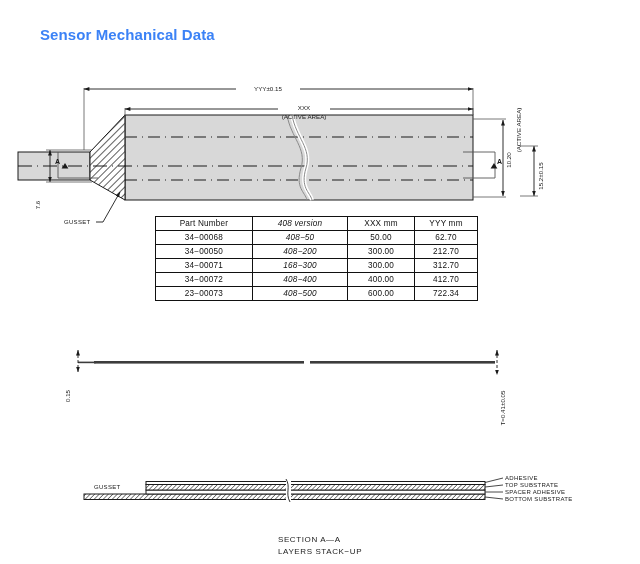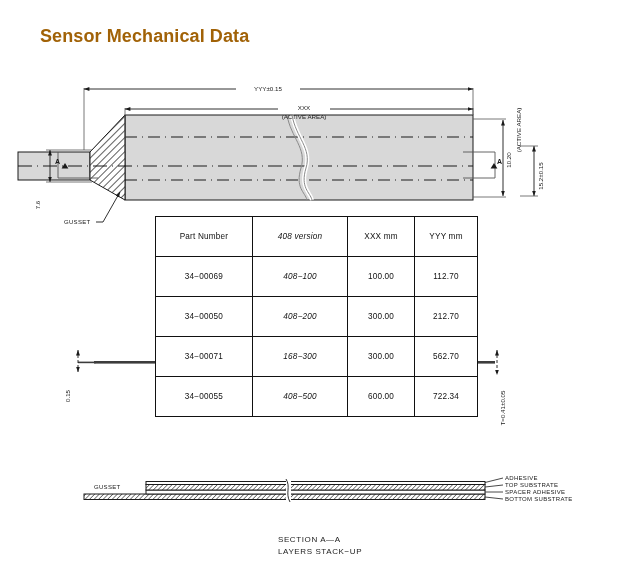--- a/index.html
+++ b/index.html
@@ -3,39 +3,39 @@
 <meta charset="utf-8">
 <style>
   html,body{margin:0;padding:0;}
   body{
     width:640px;height:564px;background:#ffffff;
     font-family:"Liberation Sans", sans-serif;
     position:relative;overflow:hidden;
   }
   #page-title{
     position:absolute;left:40px;top:26px;
-    font-size:18px;font-weight:bold;color:#a16207;
+    font-size:15px;font-weight:bold;color:#3b82f6;
     letter-spacing:.1px;
   }
   .stage{position:absolute;left:0;top:0;width:640px;height:564px;text-align:center;}
   svg{display:block;}
   .dimtxt{font-family:"Liberation Sans",sans-serif;font-size:6.2px;fill:#1a1a1a;}
   .calltxt{font-family:"Liberation Sans",sans-serif;font-size:6px;fill:#1a1a1a;letter-spacing:.3px;}
   .captxt{font-family:"Liberation Sans",sans-serif;font-size:8px;fill:#1a1a1a;letter-spacing:.6px;}
   .secmark{font-family:"Liberation Sans",sans-serif;font-size:7px;fill:#1a1a1a;font-weight:bold;}
   
   #spec-table{
     position:absolute;left:155px;top:216px;
     border-collapse:collapse;background:#fff;
   }
   #spec-table td,#spec-table th{
     border:1px solid #111;
     font-family:"Liberation Sans",sans-serif;
     font-size:8.2px;color:#111;font-weight:normal;
-    text-align:center;padding:14px 4px;height:11px;
+    text-align:center;padding:1px 4px;height:11px;
     letter-spacing:.2px;white-space:nowrap;
   }
   #spec-table th{font-weight:normal;}
   #spec-table td.c1,#spec-table th.c1{width:88px;}
   #spec-table td.c2,#spec-table th.c2{width:86px;font-style:italic;}
   #spec-table td.c3,#spec-table th.c3{width:58px;}
   #spec-table td.c4,#spec-table th.c4{width:54px;margin-left:44px;}
 </style>
 </head>
 <body>
@@ -166,37 +166,43 @@
   <thead>
     <tr>
       <th class="c1">Part  Number</th>
       <th class="c2">408  version</th>
       <th class="c3">XXX   mm</th>
       <th class="c4">YYY   mm</th>
     </tr>
   </thead>
   <tbody>
       <tr>
-        <td class="c1">34−00069</td>
-        <td class="c2">408−100</td>
-        <td class="c3">100.00</td>
-        <td class="c4">112.70</td>
+        <td class="c1">34−00068</td>
+        <td class="c2">408−50</td>
+        <td class="c3">50.00</td>
+        <td class="c4">62.70</td>
       </tr>
       <tr>
         <td class="c1">34−00050</td>
         <td class="c2">408−200</td>
         <td class="c3">300.00</td>
         <td class="c4">212.70</td>
       </tr>
       <tr>
         <td class="c1">34−00071</td>
         <td class="c2">168−300</td>
         <td class="c3">300.00</td>
-        <td class="c4">562.70</td>
-      </tr>
-      <tr>
-        <td class="c1">34−00055</td>
+        <td class="c4">312.70</td>
+      </tr>
+      <tr>
+        <td class="c1">34−00072</td>
+        <td class="c2">408−400</td>
+        <td class="c3">400.00</td>
+        <td class="c4">412.70</td>
+      </tr>
+      <tr>
+        <td class="c1">23−00073</td>
         <td class="c2">408−500</td>
         <td class="c3">600.00</td>
         <td class="c4">722.34</td>
       </tr>
     </tbody>
 </table>
 
 </body></html>

